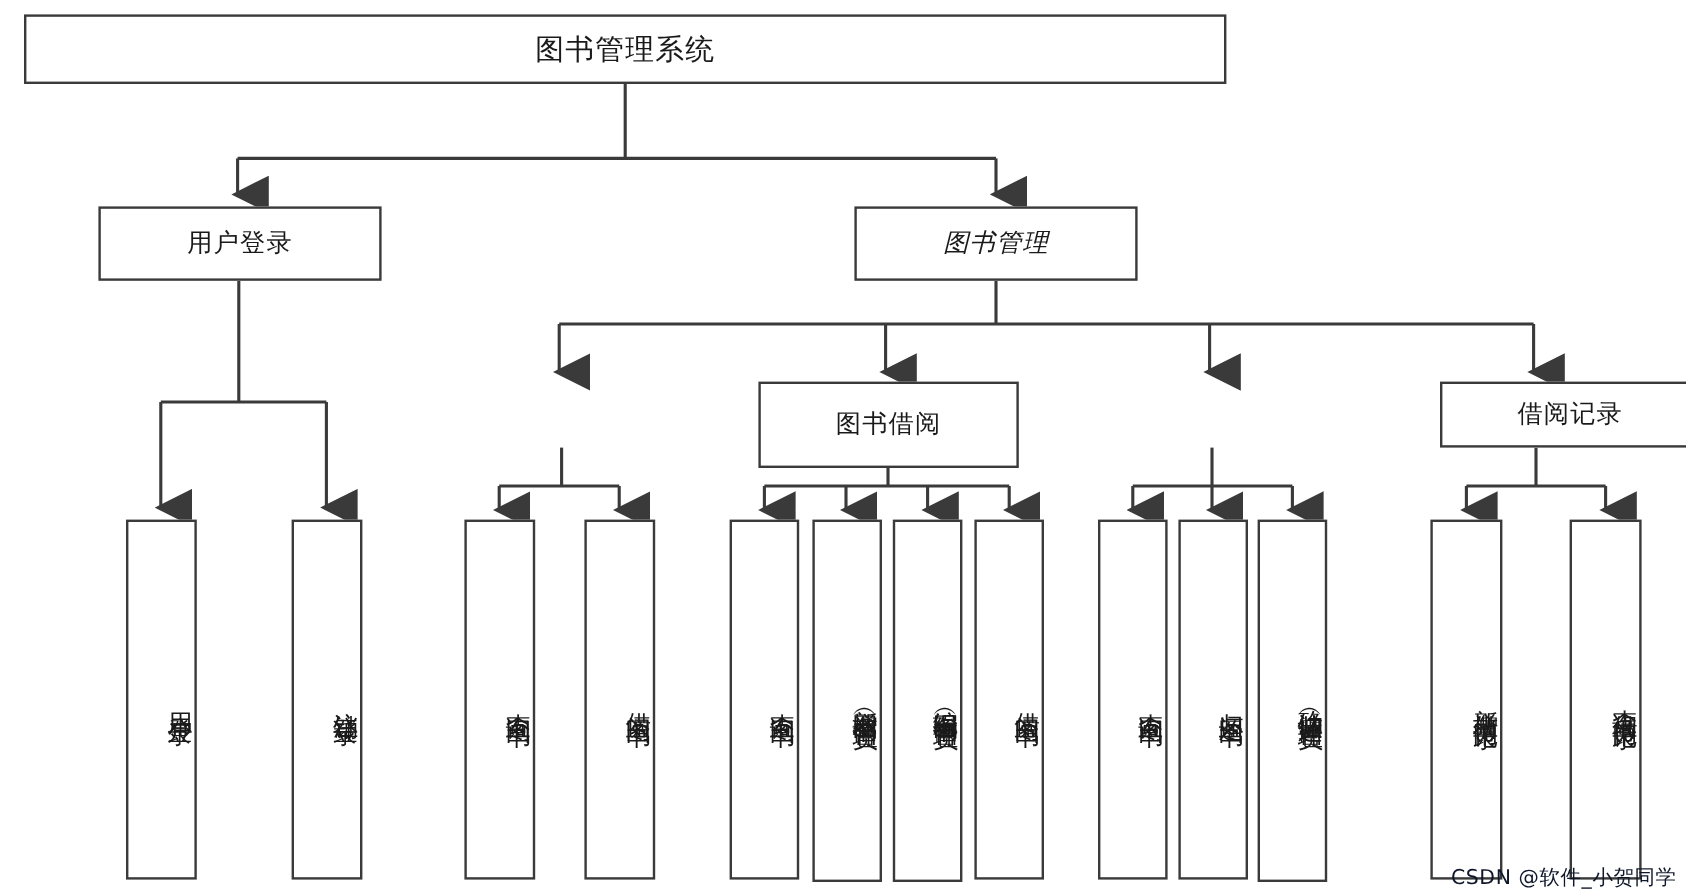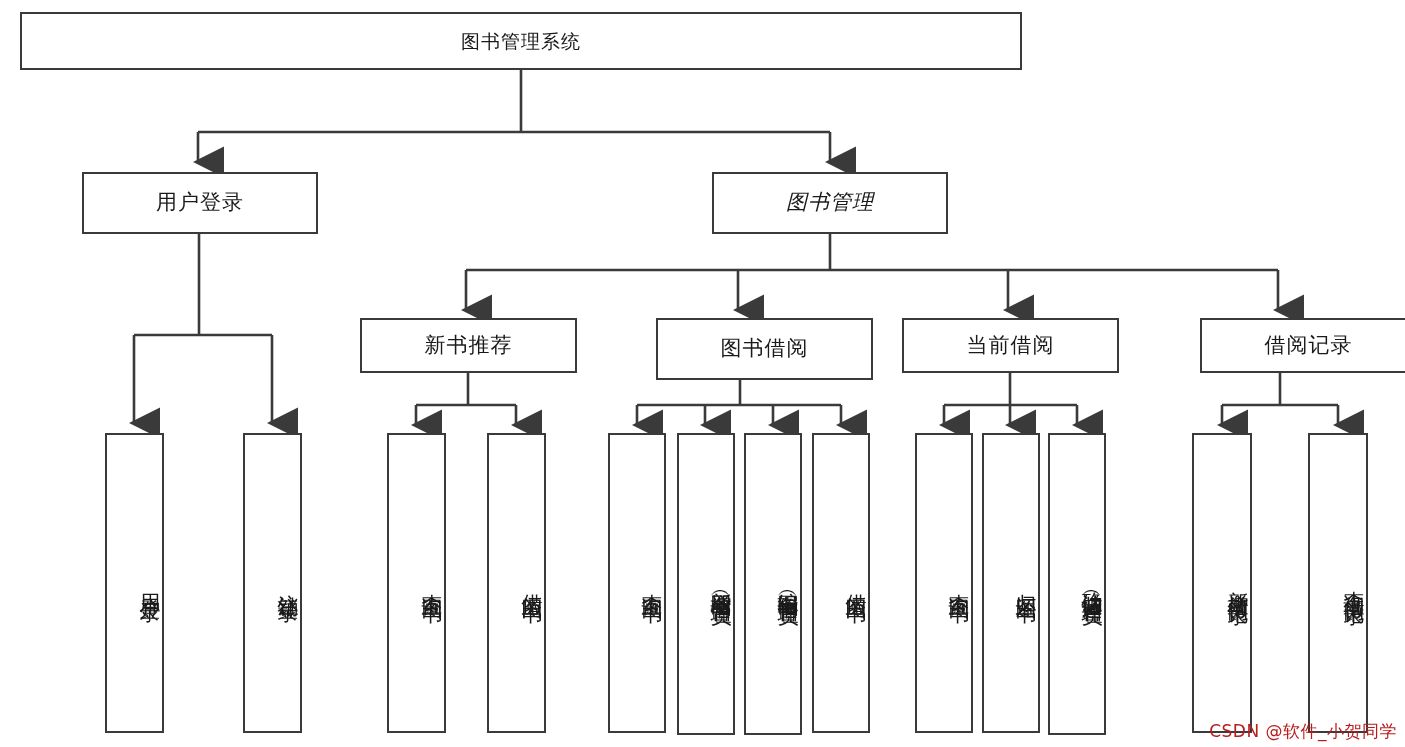--- a/index.html
+++ b/index.html
@@ -35,21 +35,21 @@
     justify-content: center;
     color: #1a1a1a;
     z-index: 2;
   }
   .node.horiz {
     font-size: 21px;
     letter-spacing: 1px;
     line-height: 1.2;
   }
   .node.root {
-    font-size: 19px;
+    font-size: 24px;
   }
   .node.vert {
     writing-mode: vertical-rl;
     text-orientation: upright;
     font-size: 21px;
     letter-spacing: 3px;
     line-height: 1.15;
     padding-top: 4px;
     padding-bottom: 4px;
     align-items: flex-start;
@@ -62,21 +62,21 @@
     display: block;
     writing-mode: vertical-rl;
     text-orientation: upright;
     white-space: nowrap;
   }
   .watermark {
     position: absolute;
     right: 8px;
     bottom: 4px;
     font-size: 17px;
-    color: #b91c1c;
+    color: #0f172a;
     letter-spacing: 0.5px;
     z-index: 3;
     white-space: nowrap;
   }
 </style>
 </head>
 <body>
 
 <div id="canvas">
 
@@ -134,28 +134,22 @@
     <span>图书管理系统</span>
   </div>
 
   <div class="node horiz" style="left:82px; top:172px; width:236px; height:62px;">
     <span>用户登录</span>
   </div>
   <div class="node horiz" style="left:712px; top:172px; width:236px; height:62px;font-style:italic;">
     <span>图书管理</span>
   </div>
 
-  <div class="node horiz" style="left:360px; top:318px; width:217px; height:55px;">
-    <span>新书推荐</span>
-  </div>
-  <div class="node horiz" style="left:656px; top:318px; width:217px; height:62px;">
+  <div class="node horiz" style="left:632px; top:318px; width:217px; height:72px;">
     <span>图书借阅</span>
-  </div>
-  <div class="node horiz" style="left:902px; top:318px; width:217px; height:55px;">
-    <span>当前借阅</span>
   </div>
   <div class="node horiz" style="left:1172px; top:318px; width:217px; height:55px;margin-left:28px;">
     <span>借阅记录</span>
   </div>
 
   <div class="node vert" style="left:105px; top:433px; width:59px; height:300px;">
     <span class="vlabel">用户登录</span>
   </div>
   <div class="node vert" style="left:243px; top:433px; width:59px; height:300px;">
     <span class="vlabel">注销登录</span>

